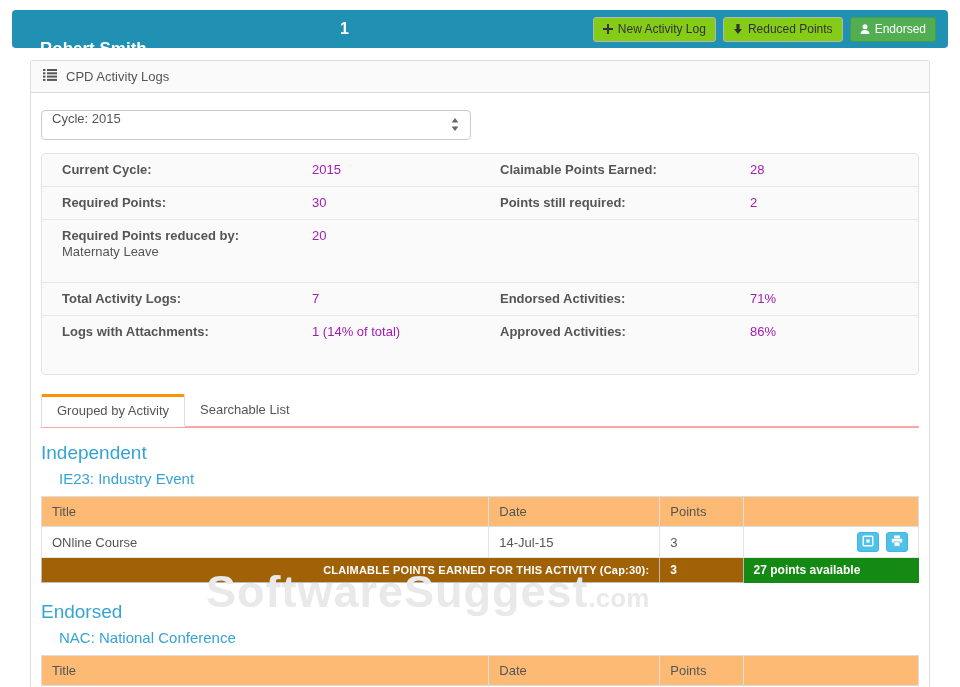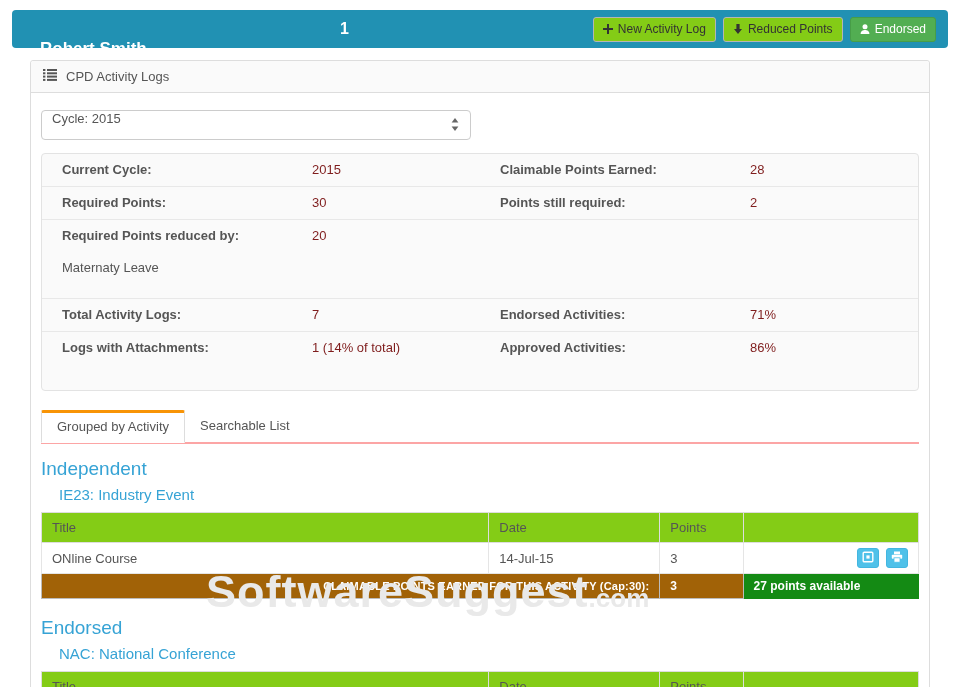--- a/index.html
+++ b/index.html
@@ -53,40 +53,40 @@
     margin-top:13px; border:1px solid #e3e3e3; border-radius:4px;
     background:#fafafa; display:flex; padding-bottom:26px;
   }
   .stats-col { width:50%; }
   .srow {
     display:flex; padding:8px 0 8px 20px;
     border-top:1px solid #e8e8e8; line-height:16px;
   }
   .stats-col .srow:first-child { border-top:none; }
   .srow .lbl { width:250px; font-weight:bold; color:#555; font-size:13px; padding-right:10px; }
-  .srow .lbl .sub { display:block; font-weight:normal;margin-top:16px; }
-  .srow .val { color:#7f1d1d; font-size:13px; }
+  .srow .lbl .sub { display:block; font-weight:normal; }
+  .srow .val { color:#a21caf; font-size:13px; }
   .srow.tall { padding-bottom:22px; }
 
   
   .tabs { margin-top:19px; border-bottom:2px solid #fca5a5; display:flex; }
   .tab { padding:8px 15px; font-size:13px; color:#555; cursor:pointer; background:transparent; }
   .tab.active {
     background:#fff; border:1px solid #ddd; border-top:3px solid #f89406;
     border-bottom:1px solid #fff; margin-bottom:-1px; padding-top:6px;
     border-radius:2px 2px 0 0;
   }
 
   
   .group-title { color:#36a3d5; font-size:19px; font-weight:normal; margin:14px 0 0 0; line-height:22px; }
   .activity-title { color:#36a3d5; font-size:15px; font-weight:normal; margin:6px 0 0 18px; line-height:18px; }
 
   table.logs { width:100%; border-collapse:collapse; font-size:13px; color:#555; margin-top:8px; }
   .logs th {
-    background:#84cc16; border:1px solid #ddd; font-weight:normal;
+    background:#fdba74; border:1px solid #ddd; font-weight:normal;
     text-align:left; padding:7px 10px; color:#555;
   }
   .logs td { border:1px solid #e5e5e5; padding:5px 10px; background:#fff; }
   .col-title { width:51%; } .col-date { width:19.5%; } .col-points { width:9.5%; } .col-actions { width:20%; }
   .cell-actions { text-align:right; }
   .icon-btn {
     display:inline-flex; width:22px; height:20px; background:#4fc1e9; border:1px solid #43b6e0;
     border-radius:3px; align-items:center; justify-content:center; margin-left:3px;
     vertical-align:middle; cursor:pointer;
   }

